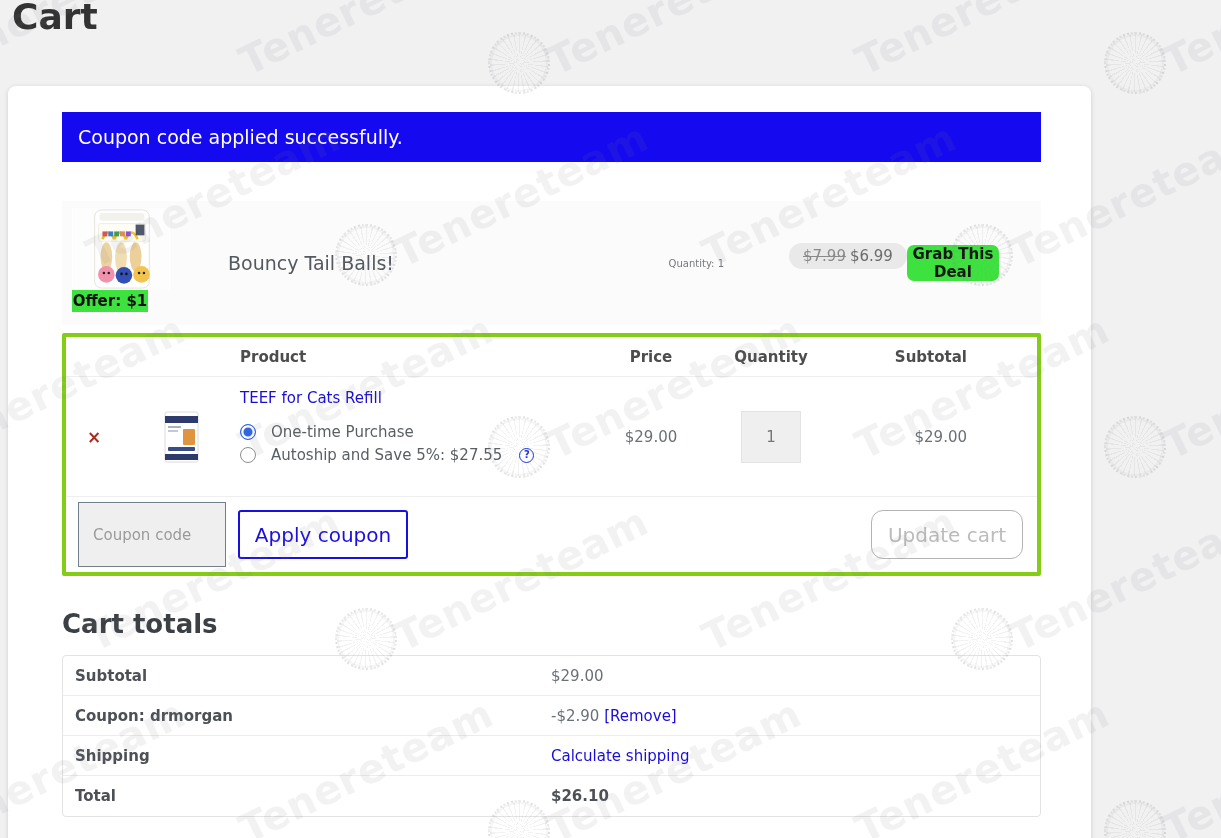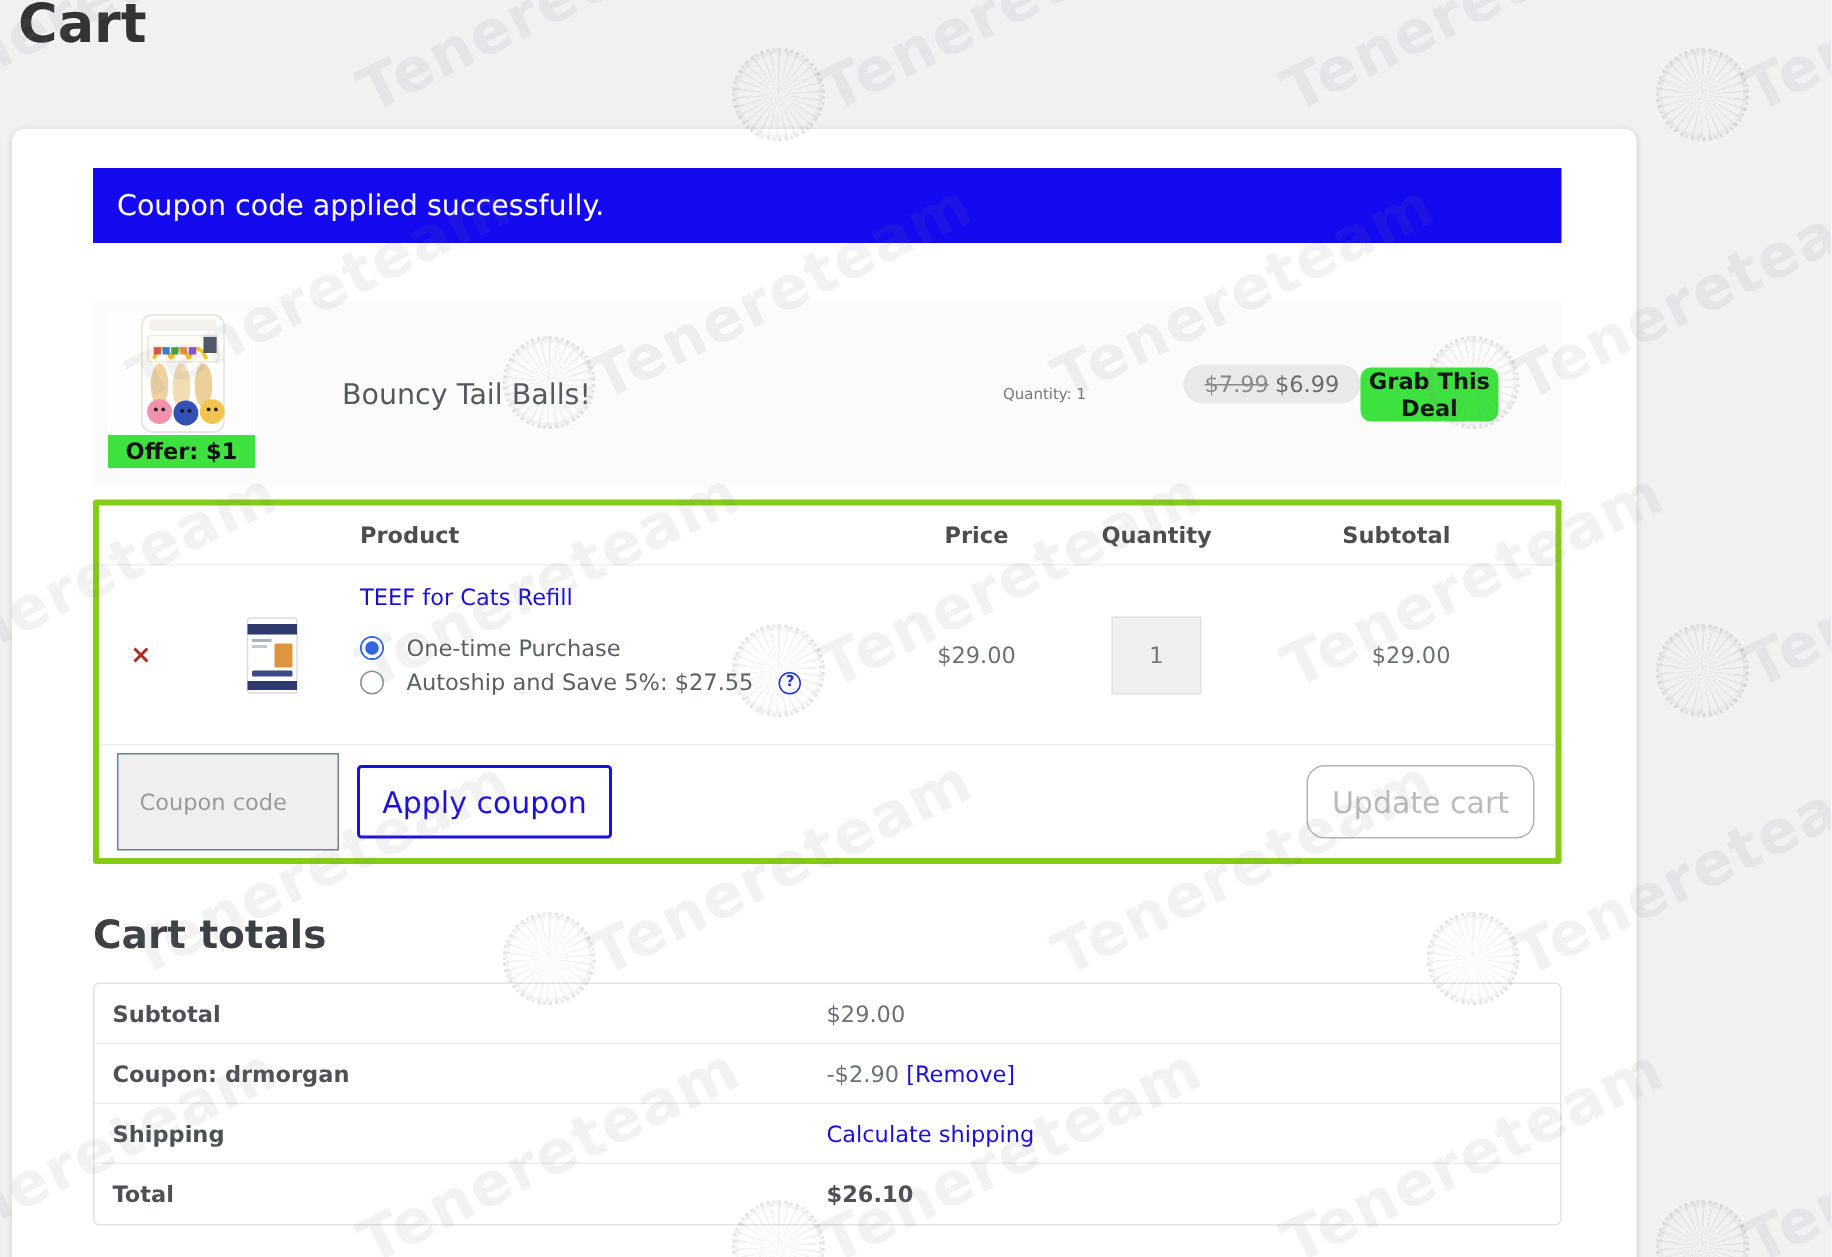--- a/index.html
+++ b/index.html
@@ -40,21 +40,21 @@
     color:#fff; font-size:19px; padding-left:16px;
   }
   
   .offer {
     margin-top:39px; height:124px; background:#fbfbfb;
     display:flex; align-items:center; padding:0 10px;
   }
   .offer-img-wrap { width:98px; position:relative; align-self:flex-start; margin-top:7px; }
   .offer-img { width:98px; height:82px; background:#fff; display:block; }
   .offer-badge {
-    width:98px; height:22px; line-height:22px; text-align:center;
+    width:76px; height:22px; line-height:22px; text-align:center;
     font-weight:bold; font-size:15px; color:#111; margin-top:0;
   }
   .offer-name { font-size:19px; color:#53595f; margin-left:58px; flex:0 0 auto; }
   .offer-qty { font-size:10px; color:#75797d; margin-left:auto; }
   .offer-right { width:210px; margin-left:65px; margin-right:32px; display:flex; flex-direction:row; align-items:center; }
   .price-pill {
     background:#e9e9e9; border-radius:15px; padding:4px 14px; font-size:15px; color:#6b6b6b;
     margin-bottom:14px;
   }
   .price-old { text-decoration:line-through; color:#8a8a8a; margin-right:4px; }

